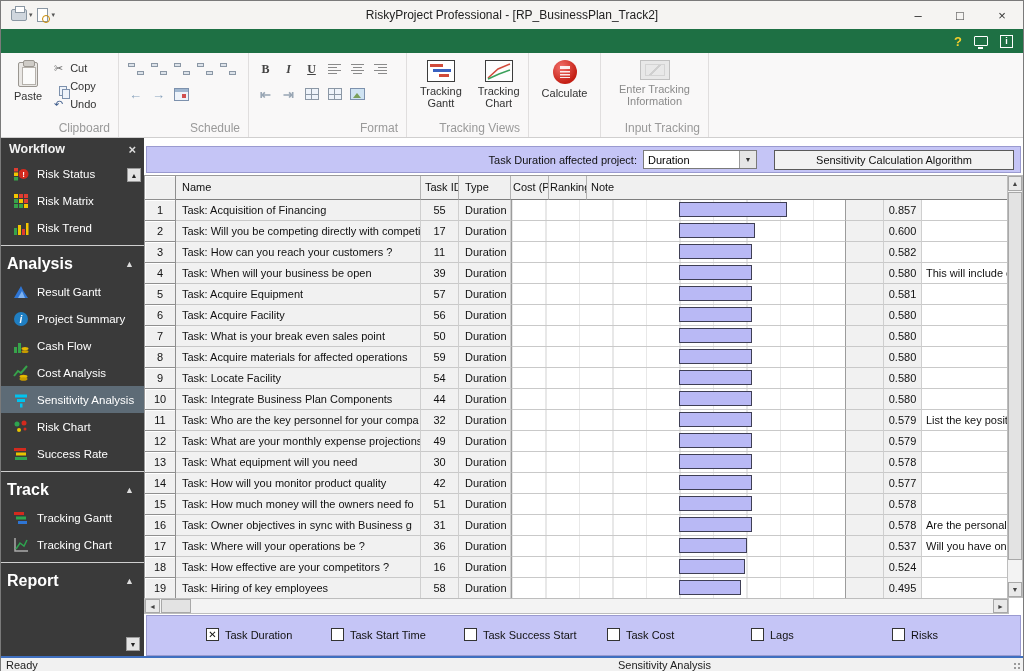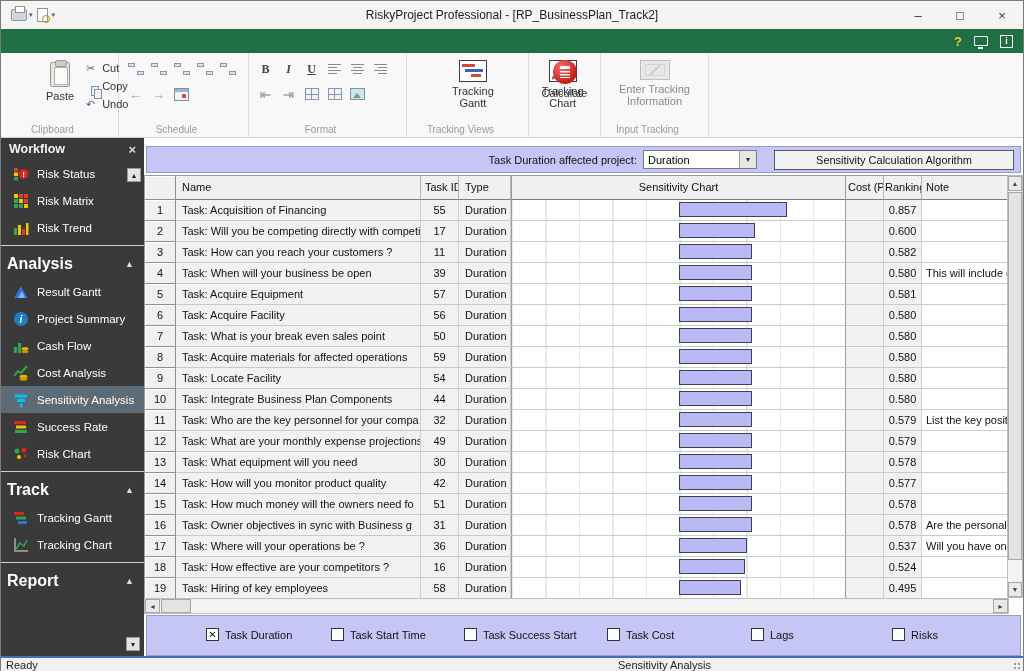--- a/index.html
+++ b/index.html
@@ -25,22 +25,22 @@
   .tab.active { background:#fff; color:#1b1b1b; }
   .menu-right { margin-left:auto; display:flex; align-items:center; gap:12px; padding-right:10px; }
   .help-q { color:#f5cf2c; font-weight:bold; font-size:13px; }
   .mon-ic { width:14px; height:10px; border:1.5px solid #fff; border-radius:1px; position:relative; }
   .mon-ic:after { content:""; position:absolute; left:3px; bottom:-4px; width:5px; height:2px; background:#fff; }
   .info-ic { width:13px; height:13px; border:1.5px solid #fff; font-size:9px; display:flex; align-items:center; justify-content:center; font-weight:bold; }
 
   
   .ribbon { height:85px; background:#f9f8f8; border-bottom:1px solid #d0cfcf; display:flex; }
   .rgroup { position:relative; border-right:1px solid #e0dede; padding:5px 8px 16px 8px; }
-  .rgroup-label { position:absolute; left:0; right:14px; bottom:2px; text-align:center; font-size:10px; color:#9a9a9a; white-space:nowrap; }
-  .bigbtn { display:flex; flex-direction:column; align-items:center; justify-content:flex-start; gap:3px; padding:2px 5px; font-size:11px; color:#333;margin-left:32px; }
+  .rgroup-label { position:absolute; left:0; right:8px; bottom:2px; text-align:right; font-size:12px; color:#9a9a9a; white-space:nowrap; }
+  .bigbtn { display:flex; flex-direction:column; align-items:center; justify-content:flex-start; gap:3px; padding:2px 5px; font-size:11px; color:#333; }
   .bigbtn .lbl { text-align:center; line-height:12px; }
   .clip-ic { width:20px; height:25px; background:#e9e7e4; border:1px solid #9a9690; border-radius:2px; position:relative; margin-top:2px; }
   .clip-ic:before { content:""; position:absolute; left:4px; top:-3px; width:10px; height:5px; background:#cfccc7; border:1px solid #9a9690; border-radius:2px; }
   .clip-ic:after { content:""; position:absolute; left:3px; top:4px; width:12px; height:16px; background:#fbfbfa; border:1px solid #b5b1ab; }
   .smallstack { display:flex; flex-direction:column; justify-content:flex-start; gap:2px; padding-top:2px; }
   .smallbtn { display:flex; align-items:center; gap:4px; font-size:11px; color:#333; height:16px; }
   .smallbtn .ic { width:15px; text-align:center; font-size:11px; color:#6b6b6b; }
   .ic-copy { width:12px; height:13px; position:relative; }
   .ic-copy i, .ic-copy b { position:absolute; width:8px; height:10px; background:#eef3fa; border:1px solid #7d91ad; display:block; }
   .ic-copy i { left:0; top:0; } .ic-copy b { left:3px; top:3px; }
@@ -416,34 +416,34 @@
           <div class="side-item sel">
             <svg width="16" height="16" viewBox="0 0 16 16">
               <rect x="2" y="2.5" width="12" height="3" fill="#00c3ef"></rect>
               <rect x="4" y="7" width="8" height="3" fill="#00c3ef"></rect>
               <rect x="7" y="11.5" width="2.5" height="4" fill="#00c3ef"></rect>
             </svg>
             <span>Sensitivity Analysis</span>
           </div>
           <div class="side-item">
             <svg width="16" height="16" viewBox="0 0 16 16">
-              <rect x="1" y="2" width="12" height="3" fill="#d42a1e"></rect>
-              <rect x="3" y="6.5" width="10" height="3" fill="#e6c400"></rect>
-              <rect x="2" y="11" width="12" height="3" fill="#2ea44f"></rect>
-            </svg>
-            <span>Success Rate</span>
-          </div>
-          <div class="side-item">
-            <svg width="16" height="16" viewBox="0 0 16 16">
               <circle cx="4" cy="5" r="2.5" fill="#2ea44f"></circle>
               <circle cx="11" cy="4" r="2.5" fill="#d42a1e"></circle>
               <circle cx="6" cy="11" r="2" fill="#e6c400"></circle>
               <circle cx="12" cy="10" r="1.5" fill="#d42a1e"></circle>
             </svg>
             <span>Risk Chart</span>
+          </div>
+          <div class="side-item">
+            <svg width="16" height="16" viewBox="0 0 16 16">
+              <rect x="1" y="2" width="12" height="3" fill="#d42a1e"></rect>
+              <rect x="3" y="6.5" width="10" height="3" fill="#e6c400"></rect>
+              <rect x="2" y="11" width="12" height="3" fill="#2ea44f"></rect>
+            </svg>
+            <span>Success Rate</span>
           </div>
           <div class="side-sep"></div>
           <div class="side-head">
             <span>Track</span>
             <span class="tri">▲</span>
           </div>
           <div class="side-item">
             <svg width="16" height="16" viewBox="0 0 16 16">
               <rect x="1" y="2" width="10" height="3" fill="#d42a1e"></rect>
               <rect x="3" y="6.5" width="10" height="3" fill="#2ea44f"></rect>
@@ -478,21 +478,20 @@
         </span>
         <span class="algo-btn">Sensitivity Calculation Algorithm</span>
       </div>
 
       <div class="grid">
         <div class="hrow">
           <div class="cell hcell col-num"></div>
           <div class="cell hcell col-name">Name</div>
           <div class="cell hcell col-id">Task ID</div>
           <div class="cell hcell col-type">Type</div>
-          <div class="cell hcell col-chart">Sensitivity Chart</div>
           <div class="cell hcell col-cost">Cost (Pre-Mit</div>
           <div class="cell hcell col-rank">Ranking</div>
           <div class="cell hcell col-note">Note</div>
         </div>
         <div id="table-body">
             <div class="trow">
               <div class="cell col-num">1</div>
               <div class="cell col-name">Task: Acquisition of Financing</div>
               <div class="cell col-id">55</div>
               <div class="cell col-type">Duration</div>

